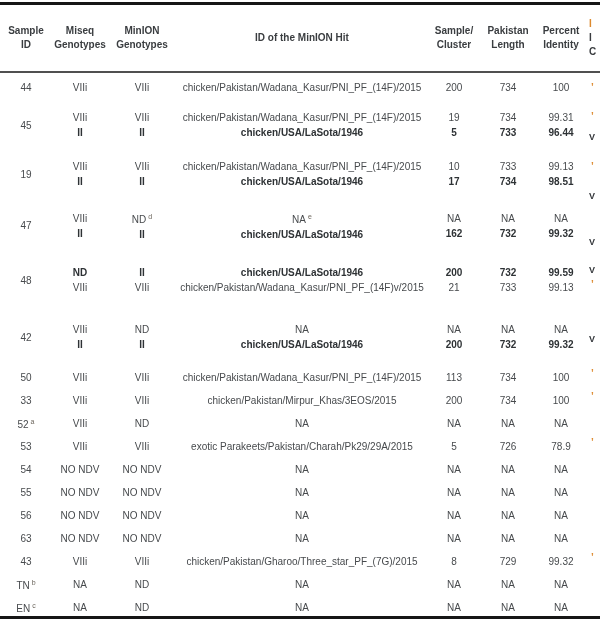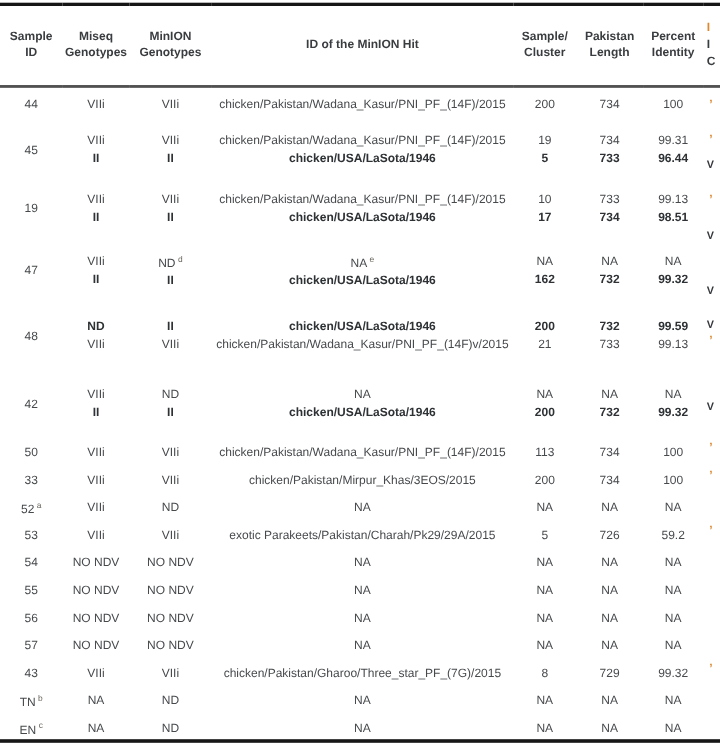--- a/index.html
+++ b/index.html
@@ -330,21 +330,21 @@
             <td>
               <div class="ln">exotic Parakeets/Pakistan/Charah/Pk29/29A/2015</div>
             </td>
             <td>
               <div class="ln">5</div>
             </td>
             <td>
               <div class="ln">726</div>
             </td>
             <td>
-              <div class="ln">59.2</div>
+              <div class="ln">78.9</div>
             </td>
             <td></td>
           </tr>
           <tr class="single">
             <td><span>54</span></td>
             <td>
               <div class="ln">NO NDV</div>
             </td>
             <td>
               <div class="ln">NO NDV</div>
@@ -401,21 +401,21 @@
             </td>
             <td>
               <div class="ln">NA</div>
             </td>
             <td>
               <div class="ln">NA</div>
             </td>
             <td></td>
           </tr>
           <tr class="single">
-            <td><span>57</span></td>
+            <td><span>63</span></td>
             <td>
               <div class="ln">NO NDV</div>
             </td>
             <td>
               <div class="ln">NO NDV</div>
             </td>
             <td>
               <div class="ln">NA</div>
             </td>
             <td>

